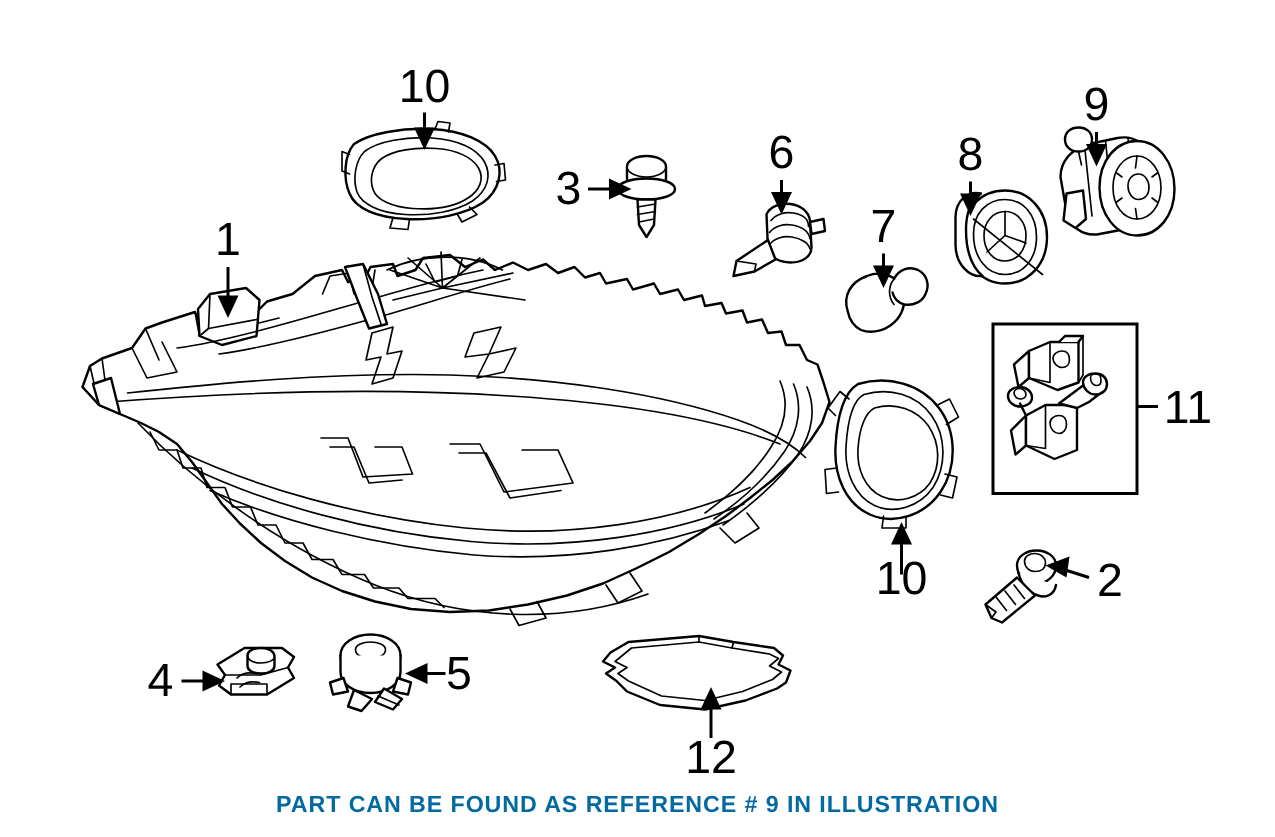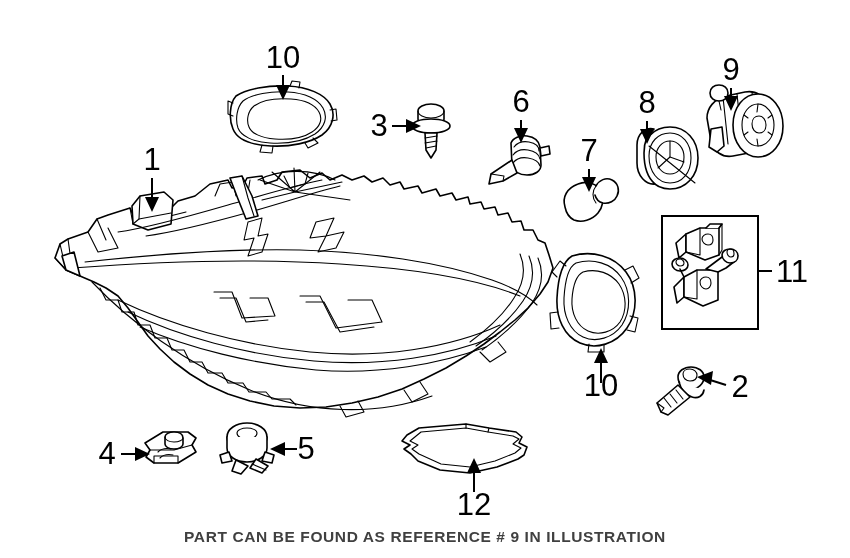--- a/index.html
+++ b/index.html
@@ -59,21 +59,21 @@
     font-weight: 400;
     fill: #000000;
     dominant-baseline: alphabetic;
   }
   #caption {
     position: absolute;
     left: 0;
     right: 0;
     bottom: 12px;
     text-align: center;
-    color: #404040;
+    color: #0369a1;
     font-family: "Liberation Sans", sans-serif;
     font-size: 15.5px;
     font-weight: bold;
     letter-spacing: 0.6px;
     white-space: nowrap;
   }
 </style>
 </head>
 <body>
 

